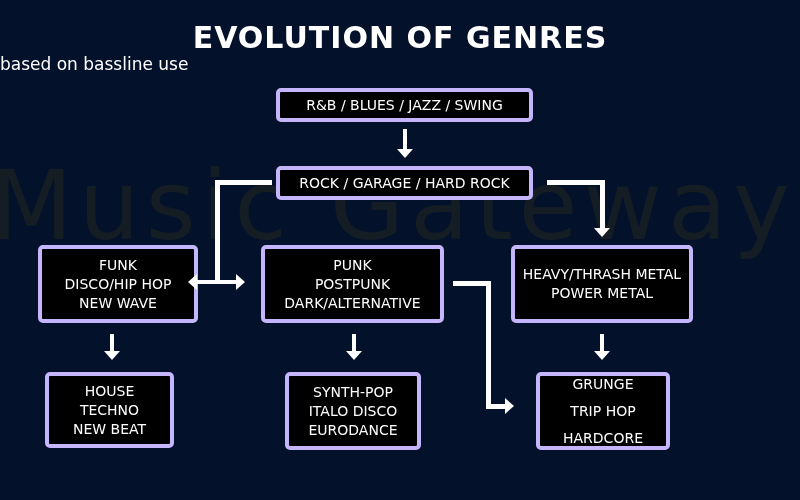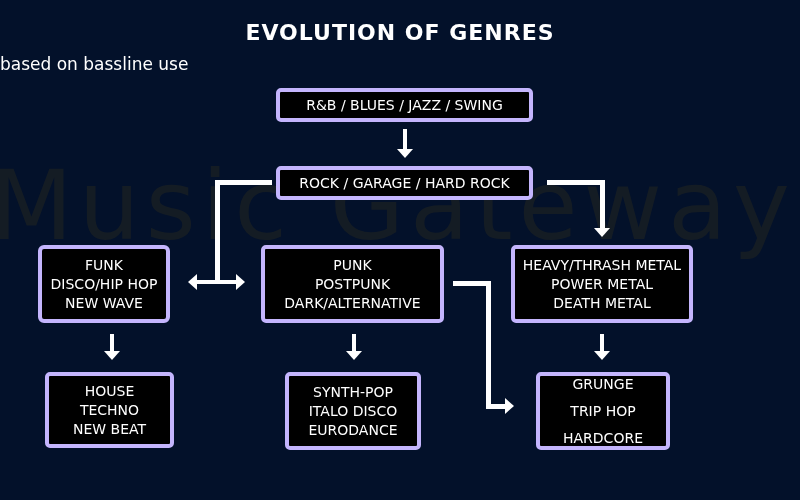--- a/index.html
+++ b/index.html
@@ -12,21 +12,21 @@
   }
   .watermark {
     position: absolute; left: -10px; top: 150px;
     font-family: "DejaVu Sans", sans-serif;
     font-size: 96px; letter-spacing: 6px;
     color: #2a2a1e; opacity: 0.45;
     white-space: nowrap; pointer-events: none;
   }
   .title {
     position: absolute; left: 0; width: 800px; top: 20px;
-    text-align: center; font-size: 22px; font-weight: bold; letter-spacing: 1px;
+    text-align: center; font-size: 30px; font-weight: bold; letter-spacing: 1px;
   }
   .subtitle {
     position: absolute; left: 0; width: 800px; top: 54px;
     text-align: left; font-size: 17px;
   }
   .box {
     position: absolute;
     background: #000000;
     border: 4px solid #c4b5fd;
     border-radius: 5px;
@@ -60,36 +60,35 @@
 <div class="subtitle">based on bassline use</div>
 
 <div class="box" style="left:276px; top:88px; width:257px; height:34px;">
   <span>R&amp;B / BLUES / JAZZ / SWING</span>
 </div>
 
 <div class="box" style="left:276px; top:166px; width:257px; height:34px;">
   <span>ROCK / GARAGE / HARD ROCK</span>
 </div>
 
-<div class="box" style="left:38px; top:245px; width:132px; height:78px;border-radius:6px;">
+<div class="box" style="left:38px; top:245px; width:160px; height:78px;">
   <span>FUNK</span>
   <span>DISCO/HIP HOP</span>
   <span>NEW WAVE</span>
 </div>
 
 <div class="box" style="left:261px; top:245px; width:183px; height:78px;">
   <span>PUNK</span>
   <span>POSTPUNK</span>
   <span>DARK/ALTERNATIVE</span>
 </div>
 
 <div class="box" style="left:511px; top:245px; width:182px; height:78px;">
   <span>HEAVY/THRASH METAL</span>
   <span>POWER METAL</span>
-  <span>DEATH METAL</span>
 </div>
 
 <div class="box" style="left:45px; top:372px; width:129px; height:76px;">
   <span>HOUSE</span>
   <span>TECHNO</span>
   <span>NEW BEAT</span>
 </div>
 
 <div class="box" style="left:285px; top:372px; width:136px; height:78px;">
   <span>SYNTH-POP</span>

